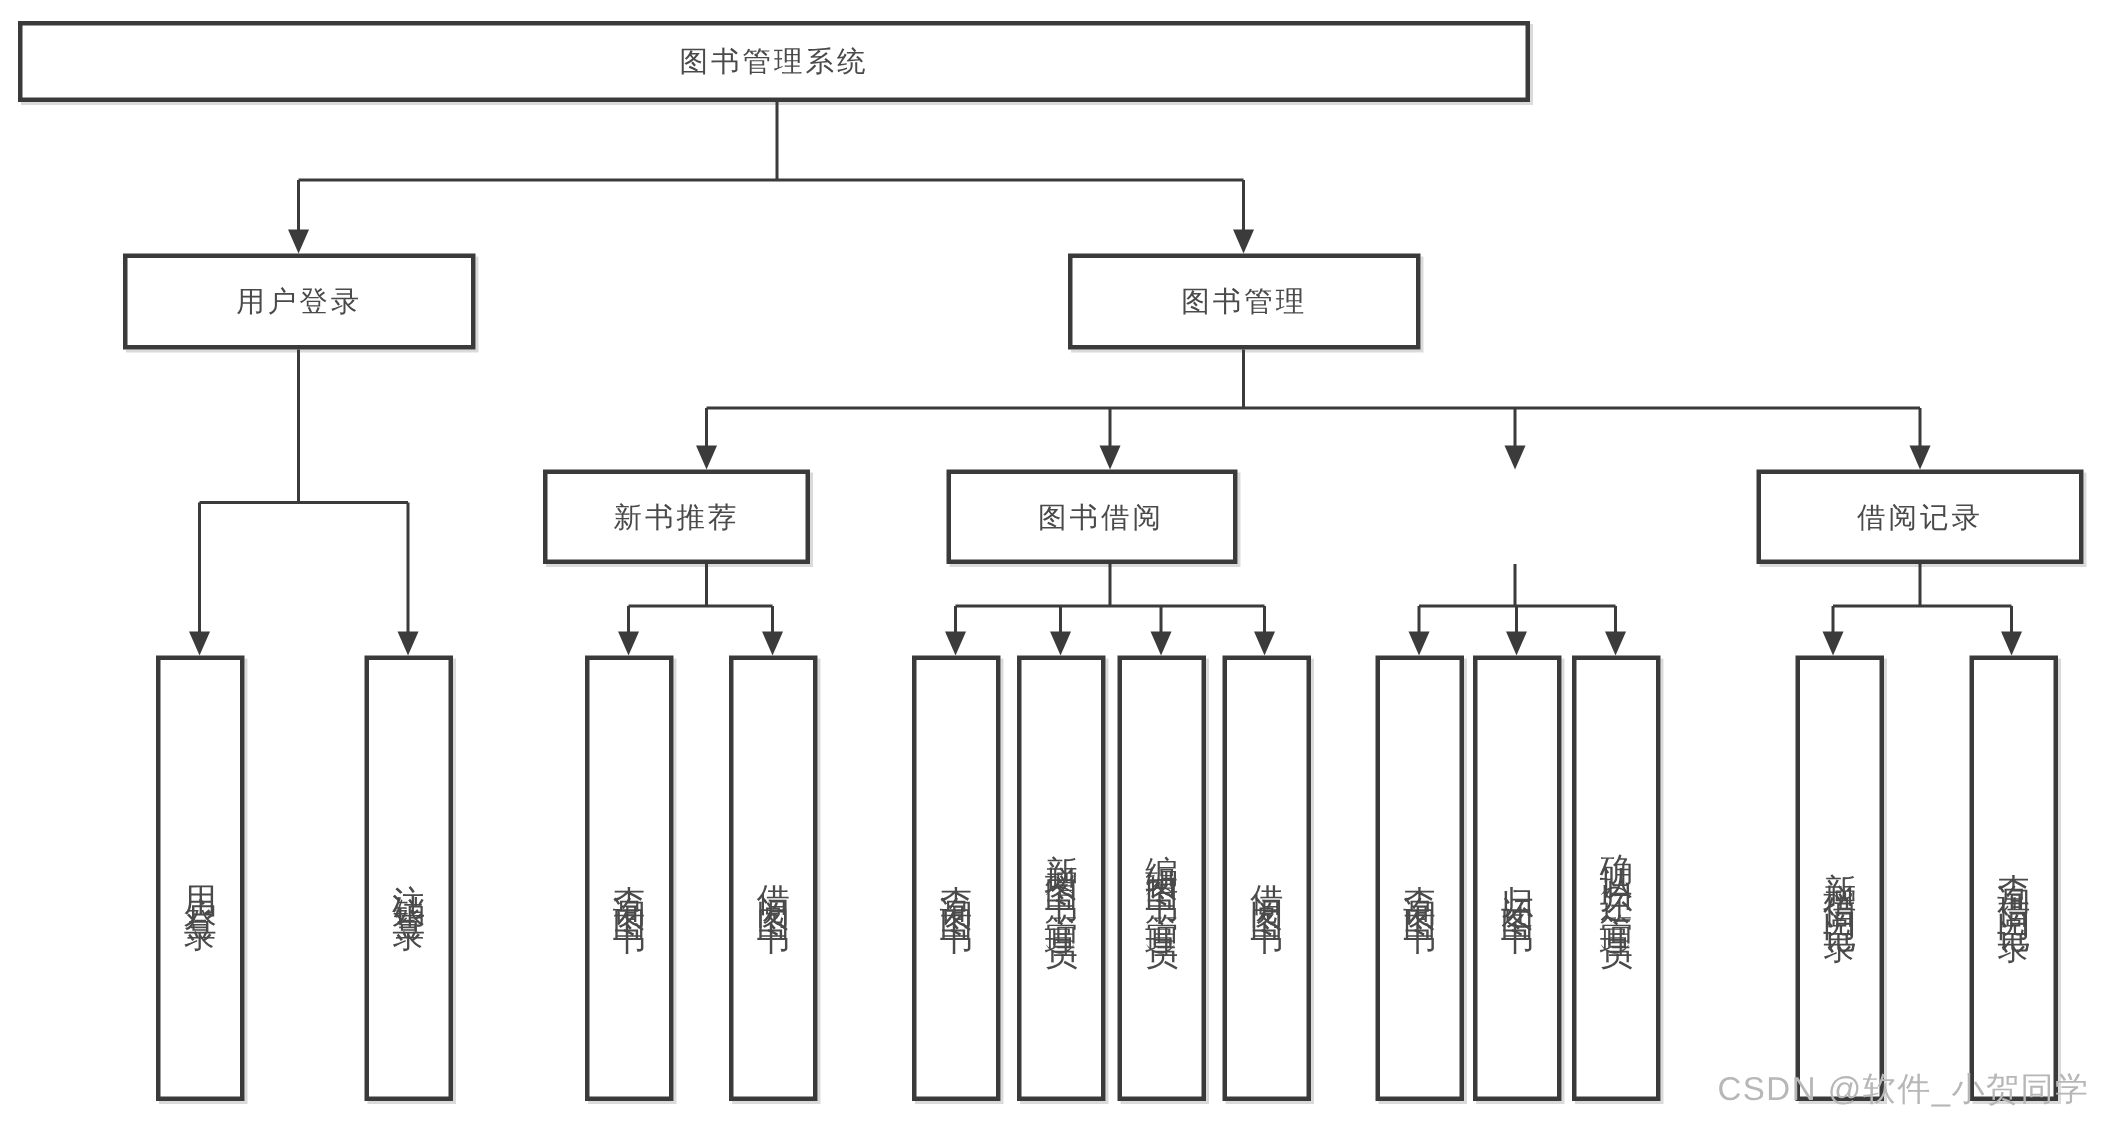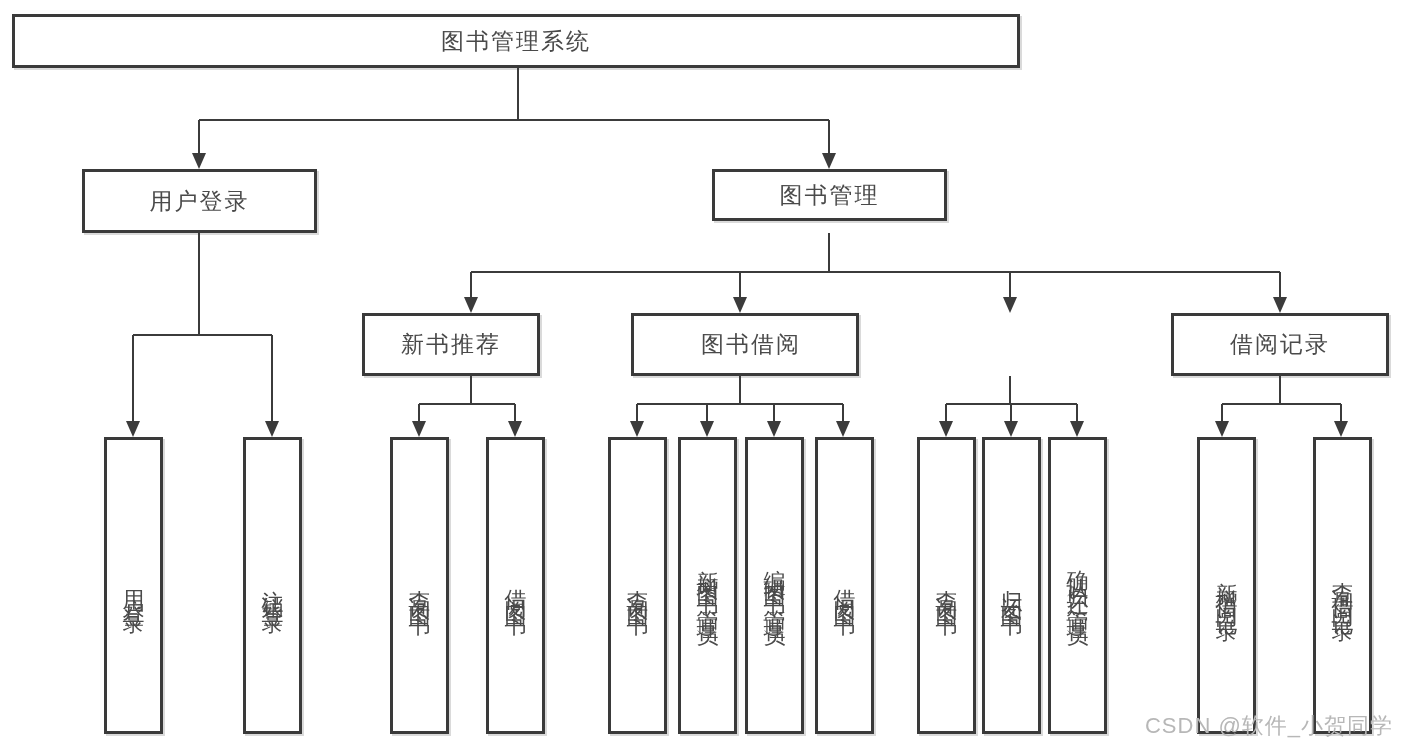--- a/index.html
+++ b/index.html
@@ -18,21 +18,21 @@
   .node{
     position:absolute;
     box-sizing:border-box;
     background:#ffffff;
     border:3px solid #3a3a3a;
     box-shadow:2px 2px 0 rgba(150,150,150,0.35);
     display:flex;
     align-items:center;
     justify-content:center;
     color:var(--text);
-    font-size:23px;
+    font-size:19px;
     letter-spacing:2px;
     text-align:center;
   }
   .leaf{
     font-size:22px;
     letter-spacing:8px;
     writing-mode:vertical-rl;
     text-orientation:mixed;
     line-height:1;
     padding-top:4px;
@@ -77,24 +77,24 @@
   }
 </style>
 </head>
 <body>
 
 <div id="stage">
 
   <div class="node" style="left:12px;top:14px;width:1008px;height:54px;">图书管理系统</div>
 
   <div class="node" style="left:82px;top:169px;width:235px;height:64px;">用户登录</div>
-  <div class="node" style="left:712px;top:169px;width:235px;height:52px;">图书管理</div>
+  <div class="node" style="left:712px;top:169px;width:235px;height:64px;">图书管理</div>
 
   <div class="node" style="left:362px;top:313px;width:178px;height:63px;">新书推荐</div>
-  <div class="node" style="left:631px;top:313px;width:228px;height:63px;padding-left:12px;">图书借阅</div>
+  <div class="node" style="left:631px;top:313px;width:194px;height:63px;padding-left:12px;">图书借阅</div>
   <div class="node" style="left:1171px;top:313px;width:218px;height:63px;">借阅记录</div>
 
   <div class="node leaf" style="left:104px;top:437px;width:59px;height:297px;">用户登录</div>
   <div class="node leaf" style="left:243px;top:437px;width:59px;height:297px;">注销登录</div>
   <div class="node leaf" style="left:390px;top:437px;width:59px;height:297px;">查询图书</div>
   <div class="node leaf" style="left:486px;top:437px;width:59px;height:297px;">借阅图书</div>
   <div class="node leaf" style="left:608px;top:437px;width:59px;height:297px;">查询图书</div>
   <div class="node leaf" style="left:678px;top:437px;width:59px;height:297px;">新增图书（管理员）</div>
   <div class="node leaf" style="left:745px;top:437px;width:59px;height:297px;">编辑图书（管理员）</div>
   <div class="node leaf" style="left:815px;top:437px;width:59px;height:297px;">借阅图书</div>

